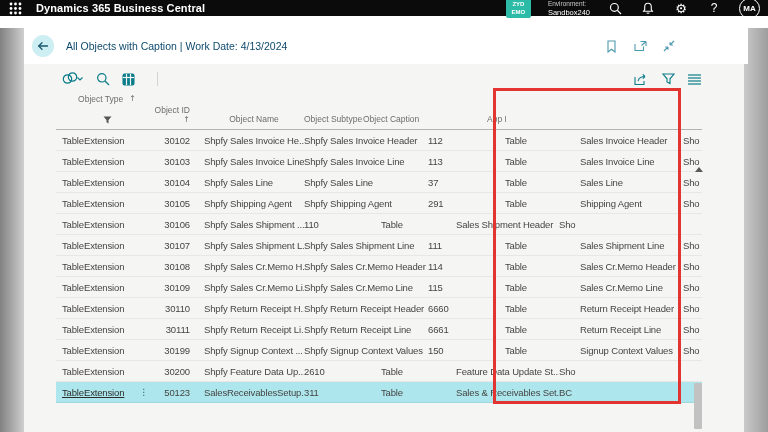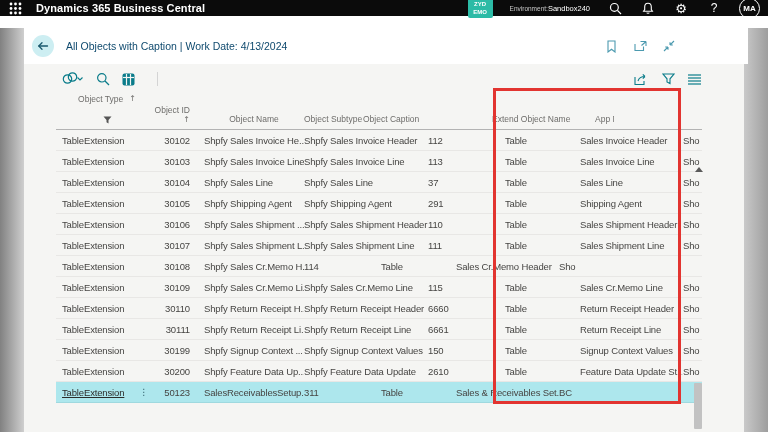--- a/index.html
+++ b/index.html
@@ -9,21 +9,21 @@
 
   
   .topbar { position:absolute; left:0; top:0; width:768px; height:16px; background:#0b0b0b;
             display:flex; align-items:center; color:#fff; }
   .waffle { width:30px; height:28px; display:flex; align-items:center; justify-content:center; cursor:pointer; }
   .app-title { font-size:11px; font-weight:700; margin-left:6px; letter-spacing:.1px; }
   .tb-right { margin-left:auto; display:flex; align-items:center; gap:17px; padding-right:8px; }
   .env-badge { width:25px; height:20px; background:#2cbba6; border-radius:2px; color:#fff;
                font-size:6px; font-weight:700; line-height:8px; display:flex; flex-direction:column;
                align-items:center; justify-content:center; cursor:pointer; }
-  .env-text { display:flex; flex-direction:row; line-height:9px; cursor:pointer;text-align:right; }
+  .env-text { display:flex; flex-direction:column; line-height:9px; cursor:pointer; }
   .env-label { font-size:6.5px; color:#c8c8c8; }
   .env-name  { font-size:7.5px; color:#fff; }
   .tb-icon { width:16px; height:16px; display:flex; align-items:center; justify-content:center; cursor:pointer; }
   .gear-glyph { font-family:"DejaVu Sans", sans-serif; font-size:13px; color:#fff; }
   .help-glyph { font-size:12px; color:#fff; font-weight:400; }
   .avatar { width:21px; height:21px; border:1.5px solid #fff; border-radius:50%; display:flex;
             align-items:center; justify-content:center; font-size:8px; font-weight:700; cursor:pointer; }
 
   
   .strip-left  { position:absolute; left:0; top:28px; width:24px; height:404px;
@@ -254,23 +254,20 @@
           </div>
           <div class="hc c-name">
             <span>Object Name</span>
           </div>
           <div class="hc c-subtype">
             <span>Object Subtype</span>
           </div>
           <div class="hc c-caption">
             <span>Object Caption</span>
           </div>
-          <div class="hc c-extname">
-            <span>Extend Object Name</span>
-          </div>
           <div class="hc c-app">
             <span>App Na</span>
           </div>
         </div>
         <div id="tbody">
   <div class="tr">
     <div class="td c-type">
       <span class="val">TableExtension</span>
       <span class="row-menu">⋮</span>
     </div>
@@ -325,21 +322,20 @@
     <div class="td c-app">Sho</div>
   </div>
 
   <div class="tr">
     <div class="td c-type">
       <span class="val">TableExtension</span>
       <span class="row-menu">⋮</span>
     </div>
     <div class="td c-id">30106</div>
     <div class="td c-name">Shpfy Sales Shipment ...</div>
-    <div class="td c-caption">Shpfy Sales Shipment Header</div>
     <div class="td c-subtype">110</div>
     <div class="td c-exttype">Table</div>
     <div class="td c-extname">Sales Shipment Header</div>
     <div class="td c-app">Sho</div>
   </div>
 
   <div class="tr">
     <div class="td c-type">
       <span class="val">TableExtension</span>
       <span class="row-menu">⋮</span>
@@ -353,20 +349,21 @@
     <div class="td c-app">Sho</div>
   </div>
 
   <div class="tr">
     <div class="td c-type">
       <span class="val">TableExtension</span>
       <span class="row-menu">⋮</span>
     </div>
     <div class="td c-id">30108</div>
     <div class="td c-name">Shpfy Sales Cr.Memo H...</div>
+    <div class="td c-caption">Shpfy Sales Cr.Memo Header</div>
     <div class="td c-subtype">114</div>
     <div class="td c-exttype">Table</div>
     <div class="td c-extname">Sales Cr.Memo Header</div>
     <div class="td c-app">Sho</div>
   </div>
 
   <div class="tr">
     <div class="td c-type">
       <span class="val">TableExtension</span>
       <span class="row-menu">⋮</span>
@@ -422,21 +419,20 @@
     <div class="td c-app">Sho</div>
   </div>
 
   <div class="tr">
     <div class="td c-type">
       <span class="val">TableExtension</span>
       <span class="row-menu">⋮</span>
     </div>
     <div class="td c-id">30200</div>
     <div class="td c-name">Shpfy Feature Data Up...</div>
-    <div class="td c-caption">Shpfy Feature Data Update</div>
     <div class="td c-subtype">2610</div>
     <div class="td c-exttype">Table</div>
     <div class="td c-extname">Feature Data Update St...</div>
     <div class="td c-app">Sho</div>
   </div>
 
   <div class="tr selected">
     <div class="td c-type">
       <span class="val">TableExtension</span>
       <span class="row-menu">⋮</span>

